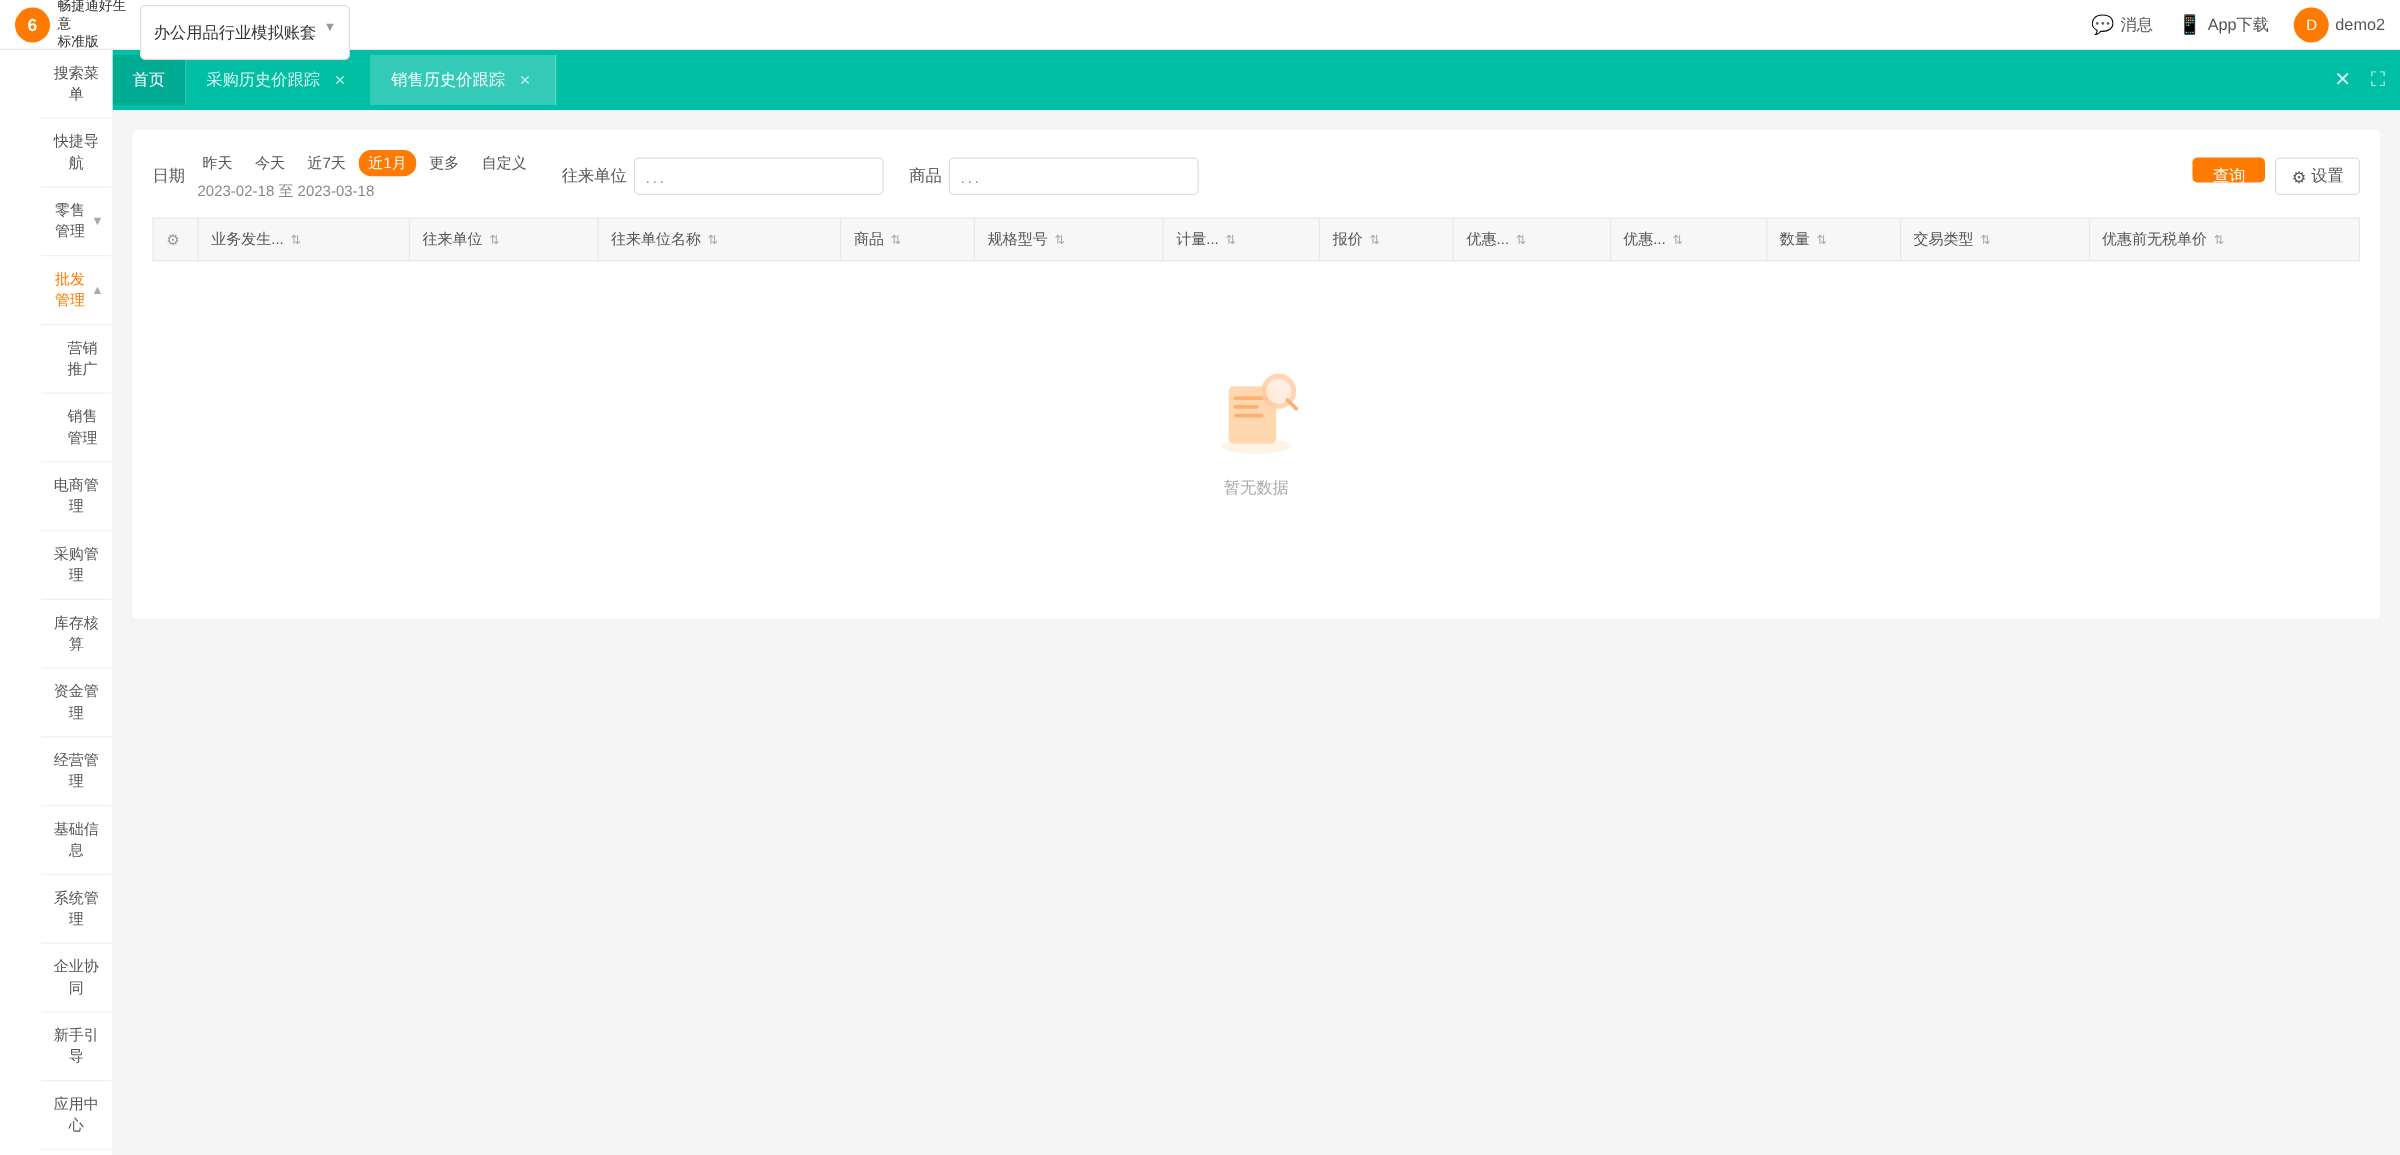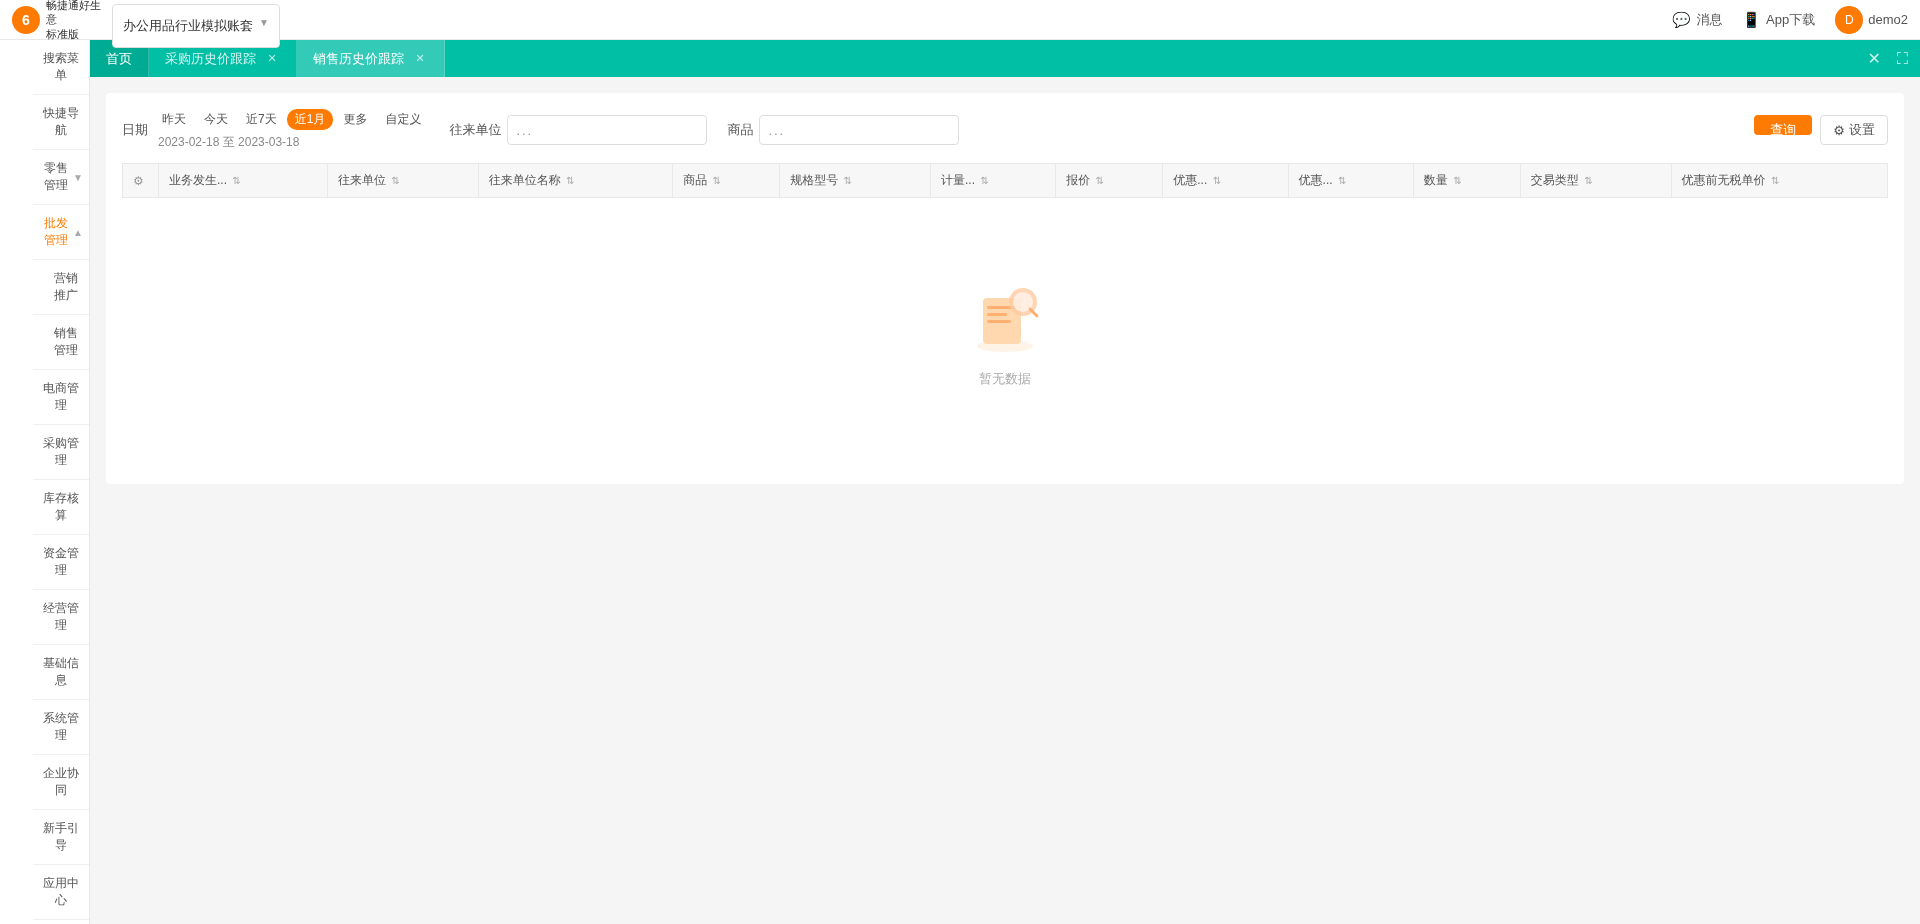--- a/index.html
+++ b/index.html
@@ -122,21 +122,21 @@
       flex-direction: column;
       overflow: hidden;
       background: #f5f5f5;
     }
 
     
     .tab-bar {
       background: #00bfa5;
       display: flex;
       align-items: center;
-      height: 37px;
+      height: 48px;
       padding: 0;
       flex-shrink: 0;
     }
     .tab-item {
       display: flex;
       align-items: center;
       padding: 0 16px;
       height: 40px;
       cursor: pointer;
       font-size: 13px;

